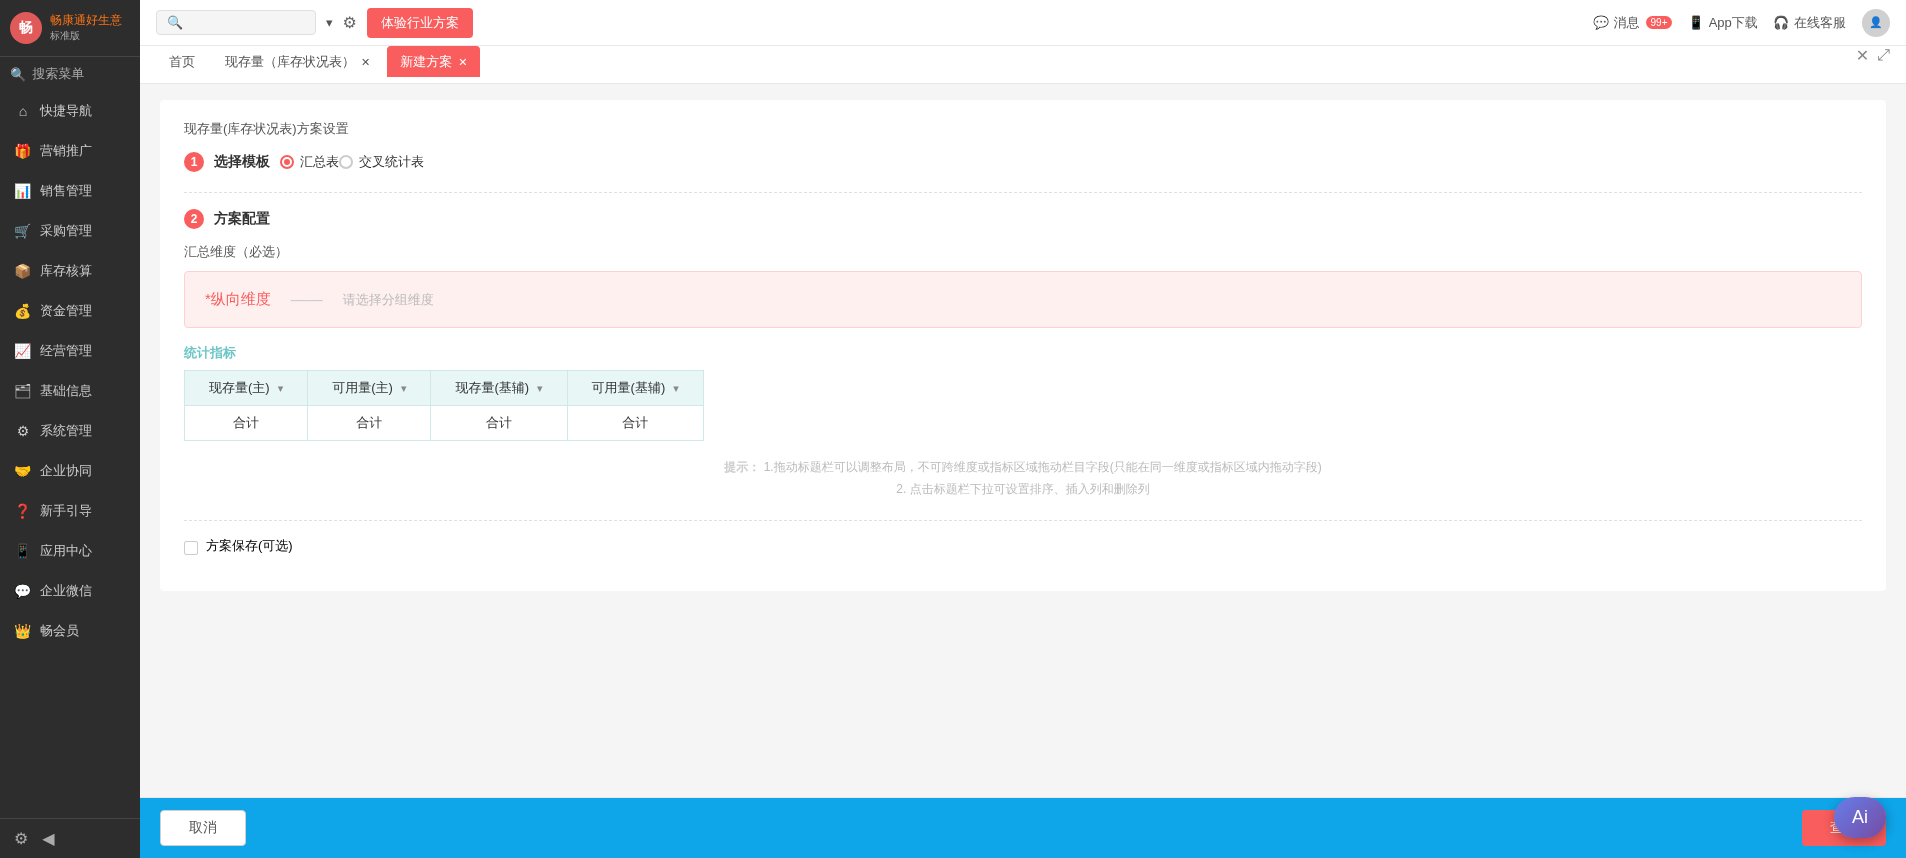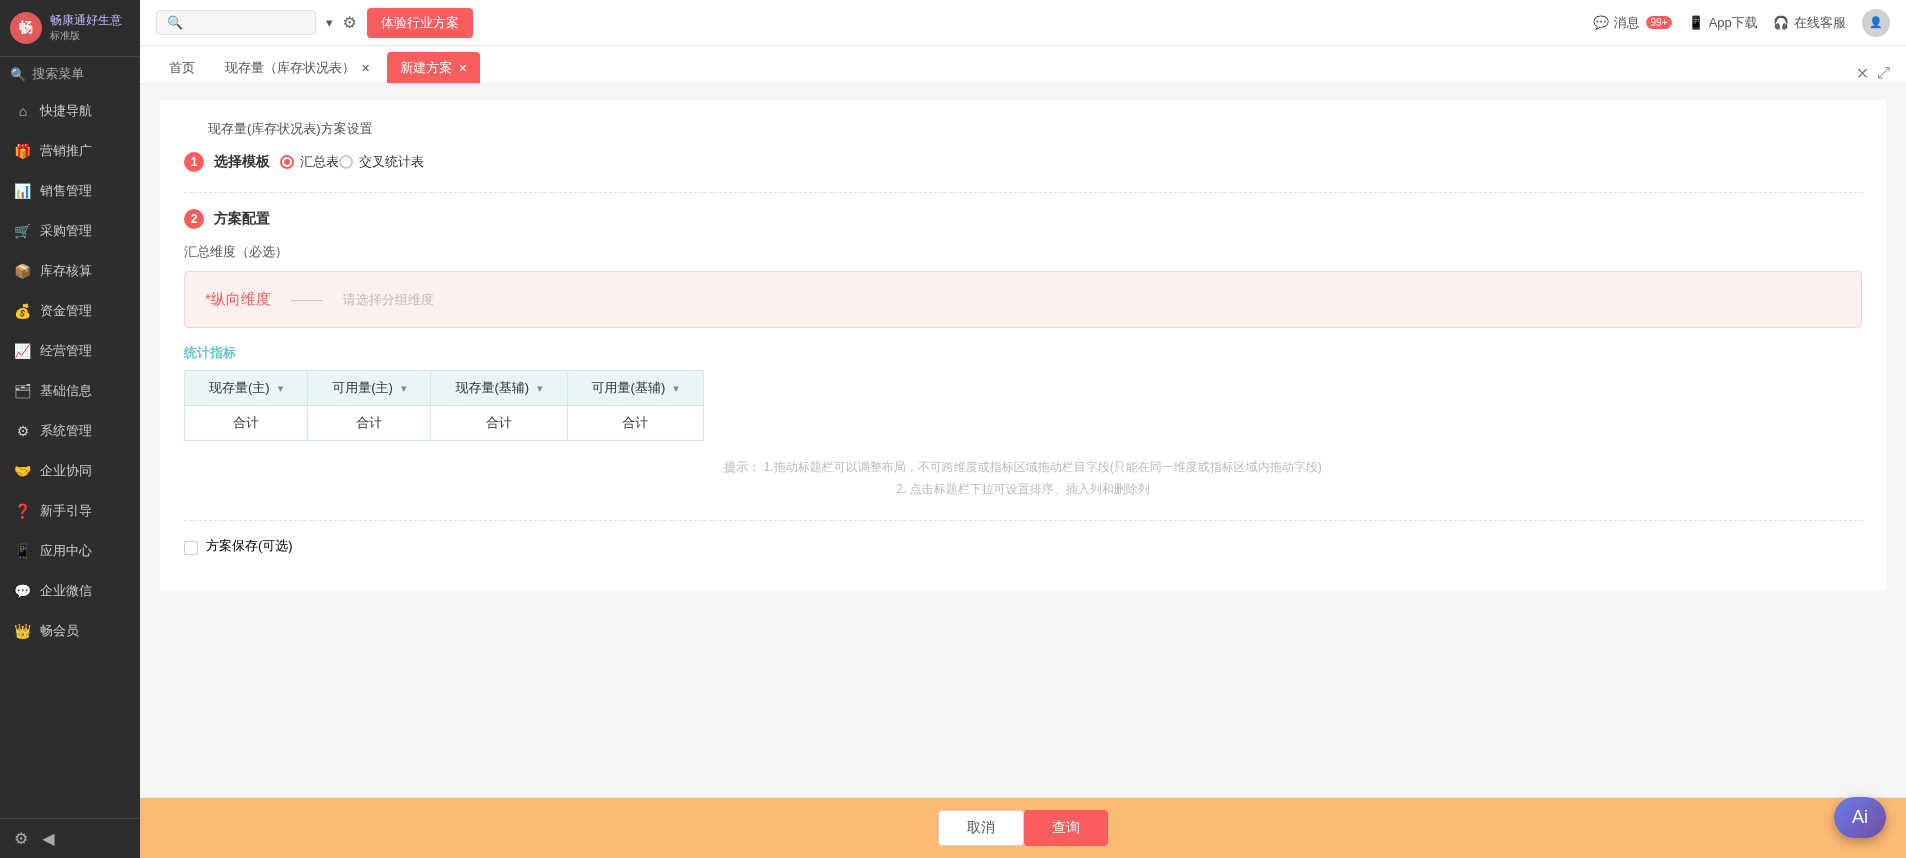--- a/index.html
+++ b/index.html
@@ -22,21 +22,21 @@
       gap: 8px;
       border-bottom: 1px solid #444;
     }
     .sidebar-logo-icon {
       width: 32px; height: 32px;
       background: #e05a5a;
       border-radius: 50%;
       display: flex; align-items: center; justify-content: center;
       color: white; font-weight: bold; font-size: 14px;
     }
-    .sidebar-logo-text { font-size: 12px; color: #c4b5fd; line-height: 1.3; }
+    .sidebar-logo-text { font-size: 12px; color: #f97316; line-height: 1.3; }
     .sidebar-logo-sub { font-size: 10px; color: #aaa; }
     .sidebar-search {
       padding: 8px 10px;
       display: flex; align-items: center; gap: 6px;
       color: #aaa; font-size: 13px; cursor: pointer;
     }
     .sidebar-nav { flex: 1; overflow-y: auto; }
     .sidebar-item {
       display: flex; align-items: center; gap: 8px;
       padding: 11px 14px;
@@ -105,21 +105,21 @@
       width: 28px; height: 28px; border-radius: 50%;
       background: #d0d0d0; display: flex; align-items: center; justify-content: center;
       font-size: 11px; color: #666;
     }
 
     
     .tabs {
       background: #fff;
       border-bottom: 1px solid #e8e8e8;
       display: flex;
-      align-items: flex-end;
+      align-items: flex-start;
       padding: 0 16px;
       height: 38px;
       min-height: 38px;
       gap: 4px;
     }
     .tab {
       display: flex; align-items: center; gap: 6px;
       padding: 6px 12px;
       border-radius: 4px 4px 0 0;
       cursor: pointer;
@@ -138,21 +138,21 @@
 
     
     .content {
       flex: 1;
       overflow-y: auto;
       padding: 16px 20px;
       background: #f5f5f5;
       position: relative;
     }
 
-    .page-title { font-size: 13px; color: #555; margin-bottom: 14px; margin-left: 24px; }
+    .page-title { font-size: 13px; color: #555; margin-bottom: 14px; }
 
     .card {
       background: #fff;
       border-radius: 4px;
       padding: 20px 24px;
       margin-bottom: 0;
     }
 
     
     .step-section { margin-bottom: 20px; }
@@ -240,25 +240,25 @@
       border-top: 1px dashed #e0e0e0;
     }
     .checkbox-custom {
       width: 14px; height: 14px;
       border: 1px solid #ccc; border-radius: 2px;
       cursor: pointer;
     }
 
     
     .footer {
-      background: #fdba74;
+      background: #0ea5e9;
       border-top: 1px solid #e8e8e8;
       padding: 12px 20px;
       display: flex;
-      justify-content: center;
+      justify-content: space-between;
     }
     .btn-cancel {
       background: #fff; border: 1px solid #d0d0d0;
       border-radius: 4px; padding: 8px 28px;
       font-size: 14px; color: #555; cursor: pointer;
     }
     .btn-query {
       background: #f95d5d; border: none;
       border-radius: 4px; padding: 8px 28px;
       font-size: 14px; color: #fff; cursor: pointer;

